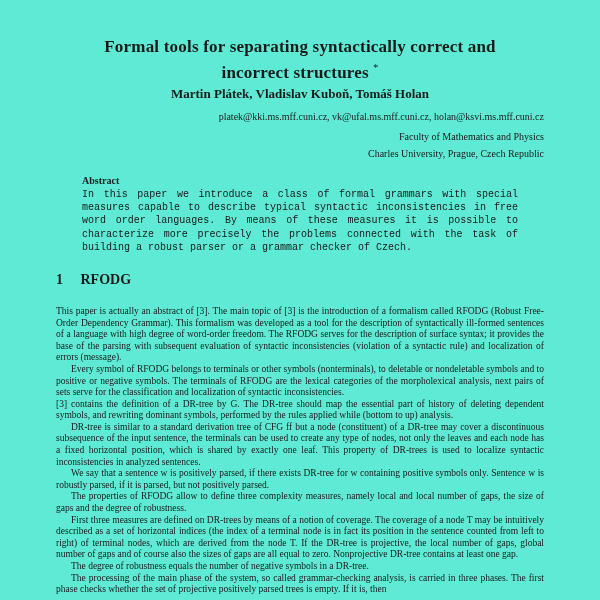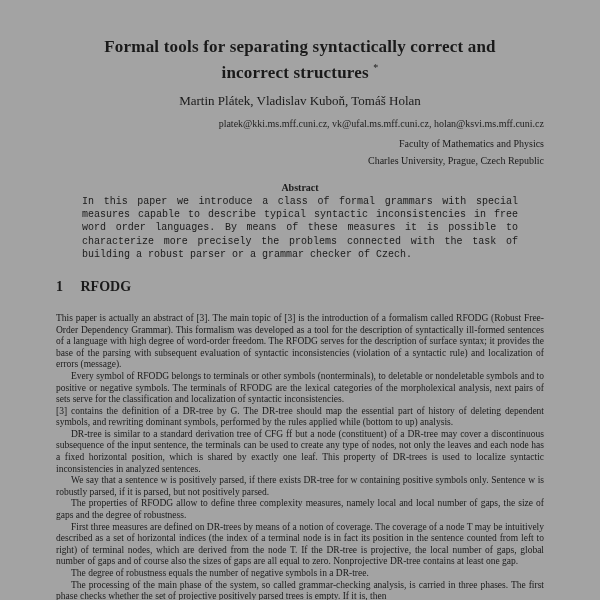--- a/index.html
+++ b/index.html
@@ -5,64 +5,63 @@
   html, body {
     margin: 0;
     padding: 0;
     background: #ffffff;
   }
   .page {
     position: relative;
     width: 600px;
     height: 600px;
     overflow: hidden;
-    background: #a3a3a3;
+    background: #5eead4;
     color: #1a1a1a;
     font-family: "Liberation Serif", "DejaVu Serif", serif;
   }
   .content {
     padding: 34px 56px 0 56px;
   }
   .title {
     text-align: center;
     font-weight: bold;
     font-size: 17px;
     line-height: 1.5;
     letter-spacing: 0.2px;
   }
   .title sup {
     font-size: 10px;
     font-weight: normal;
   }
   .authors {
     text-align: center;
-    font-weight: normal;
+    font-weight: bold;
     font-size: 13px;
-    margin-top: 8px;
+    margin-top: 1px;
   }
   .emails {
     text-align: right;
     font-size: 10px;
     margin-top: 9px;
     color: #222;
   }
   .affil {
     text-align: right;
     font-size: 10px;
     margin-top: 9px;
   }
   .affil + .affil {
     margin-top: 6px;
   }
   .abstract {
     margin-top: 16px;
     padding: 0 26px;
   }
   .abstract-heading {
-    text-align: center;
     font-weight: bold;
     font-size: 10px;
     margin-bottom: 2px;
   }
   .abstract-text {
     font-size: 10px;
     line-height: 1.32;
     text-align: justify;
     font-family: Liberation Mono, monospace;
   }

